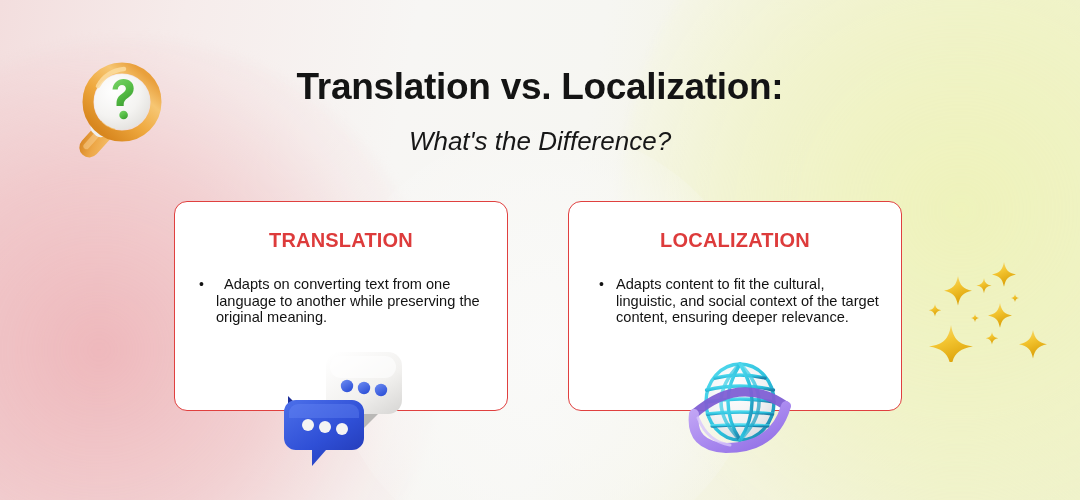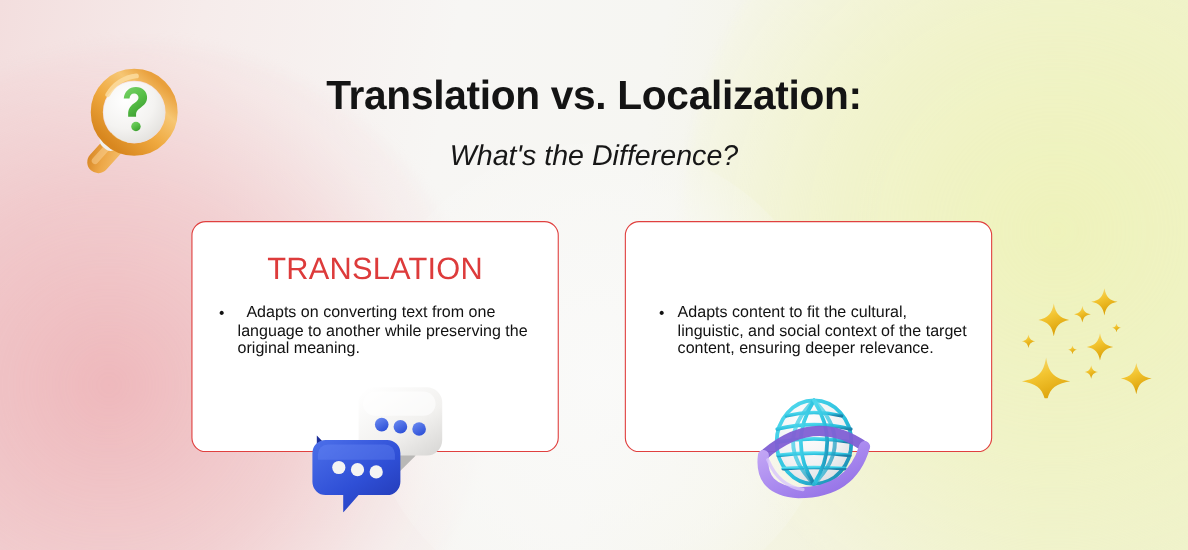--- a/index.html
+++ b/index.html
@@ -132,22 +132,22 @@
   }
   #card-translation { left: 174px; }
   #card-localization { left: 568px; }
 
   .card-title {
     position: absolute;
     left: 0;
     top: 27px;
     width: 100%;
     text-align: center;
-    font-size: 28px;
-    font-weight: 400;
+    font-size: 20px;
+    font-weight: 700;
     letter-spacing: 0.2px;
     color: #dd3b3b;
   }
 
   .bullet-row {
     position: absolute;
     left: 22px;
     top: 74px;
     width: 296px;
     display: flex;
@@ -265,20 +265,21 @@
 
   <div class="card" id="card-translation">
     <div class="card-title">TRANSLATION</div>
     <div class="bullet-row">
       <span class="bullet-dot">•</span>
       <span class="bullet-text">Adapts on converting text from one language to another while preserving the original meaning.</span>
     </div>
   </div>
 
   <div class="card" id="card-localization">
+    <div class="card-title">LOCALIZATION</div>
     <div class="bullet-row">
       <span class="bullet-dot">•</span>
       <span class="bullet-text">Adapts content to fit the cultural, linguistic, and social context of the target content, ensuring deeper relevance.</span>
     </div>
   </div>
 
   <div class="chat-illo">
     <svg viewBox="0 0 132 122" width="132" height="122">
       <defs>
         <linearGradient id="whiteBub" x1="0.1" y1="0" x2="0.9" y2="1">

